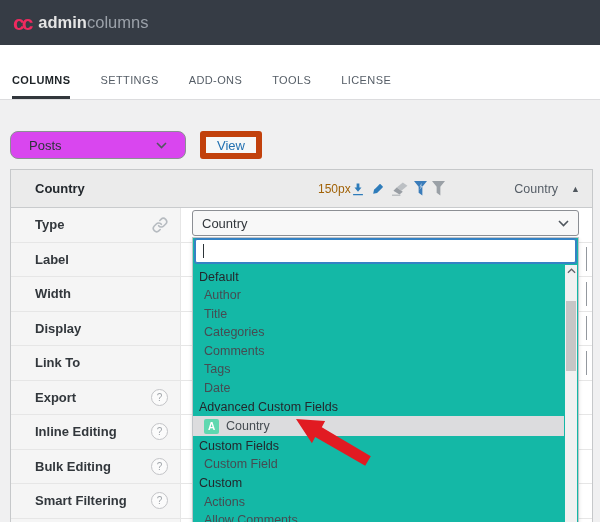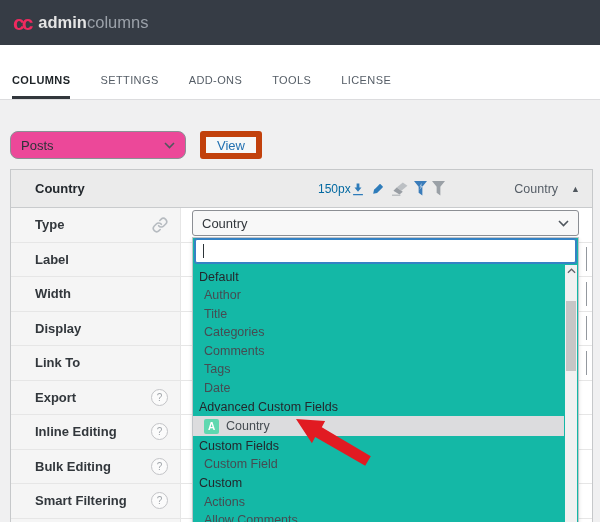--- a/index.html
+++ b/index.html
@@ -12,29 +12,29 @@
   .brand-bold{color:#e5e5e5;font-weight:bold;font-size:16.5px;}
   .brand-light{color:#9ba1a9;font-size:16.5px;}
 
   
   .tabbar{position:absolute;top:45px;left:0;width:100%;height:55px;background:#fff;border-bottom:1px solid #dcdcde;box-sizing:border-box;display:flex;gap:30px;padding:29px 0 0 12px;}
   .tab{font-size:11px;color:#555d66;letter-spacing:.4px;padding-bottom:4px;cursor:pointer;white-space:nowrap;}
   .tab.active{color:#1d2327;font-weight:bold;border-bottom:3px solid #32373c;}
 
   
   .content{position:absolute;top:100px;left:0;right:0;bottom:0;background:#f0f0f1;}
-  .posts-select{position:absolute;left:10px;top:31px;width:176px;height:28px;background:#ec4899;border:1px solid #8c8f94;border-radius:8px;box-sizing:border-box;display:flex;align-items:center;padding:0 10px;font-size:13px;color:#2c3338;cursor:pointer;}
+  .posts-select{position:absolute;left:10px;top:31px;width:176px;height:28px;background:#d946ef;border:1px solid #8c8f94;border-radius:8px;box-sizing:border-box;display:flex;align-items:center;padding:0 18px;font-size:13px;color:#2c3338;cursor:pointer;}
   .posts-select .chev{margin-left:auto;display:flex;}
   .view-btn{position:absolute;left:200px;top:31px;height:28px;padding:0 11px;background:#f6f7f7;border:6px solid #c2410c;border-radius:3px;color:#2271b1;font-size:13px;font-family:inherit;cursor:pointer;}
 
   
   .panel{position:absolute;left:10px;top:69px;width:581px;bottom:-2px;background:#fff;border:1px solid #c6c8ca;}
   .panel-header{position:relative;height:37px;background:#ebebeb;border-bottom:1px solid #c9cbcd;}
   .col-title{position:absolute;left:24px;top:0;line-height:37px;font-size:13px;font-weight:bold;color:#23282d;}
-  .hdr-width{position:absolute;left:307px;top:0;height:37px;display:flex;align-items:center;gap:0;font-size:12px;color:#0369a1;}
+  .hdr-width{position:absolute;left:307px;top:0;height:37px;display:flex;align-items:center;gap:0;font-size:12px;color:#a16207;}
   .hdr-icons{position:absolute;left:360px;top:0;height:37px;display:flex;align-items:center;gap:5px;}
   .hdr-icons span{display:flex;cursor:pointer;}
   .hdr-right{position:absolute;right:12px;top:0;height:37px;display:flex;align-items:center;gap:13px;}
   .hdr-right .meta{font-size:12.5px;color:#555d66;}
   .hdr-right .tri{font-size:9px;color:#50575e;cursor:pointer;}
 
   .panel-body{position:absolute;top:38px;left:0;right:0;bottom:0;overflow:hidden;}
   .row{display:flex;height:34.5px;box-sizing:border-box;border-bottom:1px solid #e6e6e6;}
   .cell-label{width:170px;background:#f5f5f5;border-right:1px solid #e6e6e6;display:flex;align-items:center;padding:0 12px 0 24px;box-sizing:border-box;}
   .cell-label .lbl{font-size:13px;font-weight:bold;color:#32373c;}

